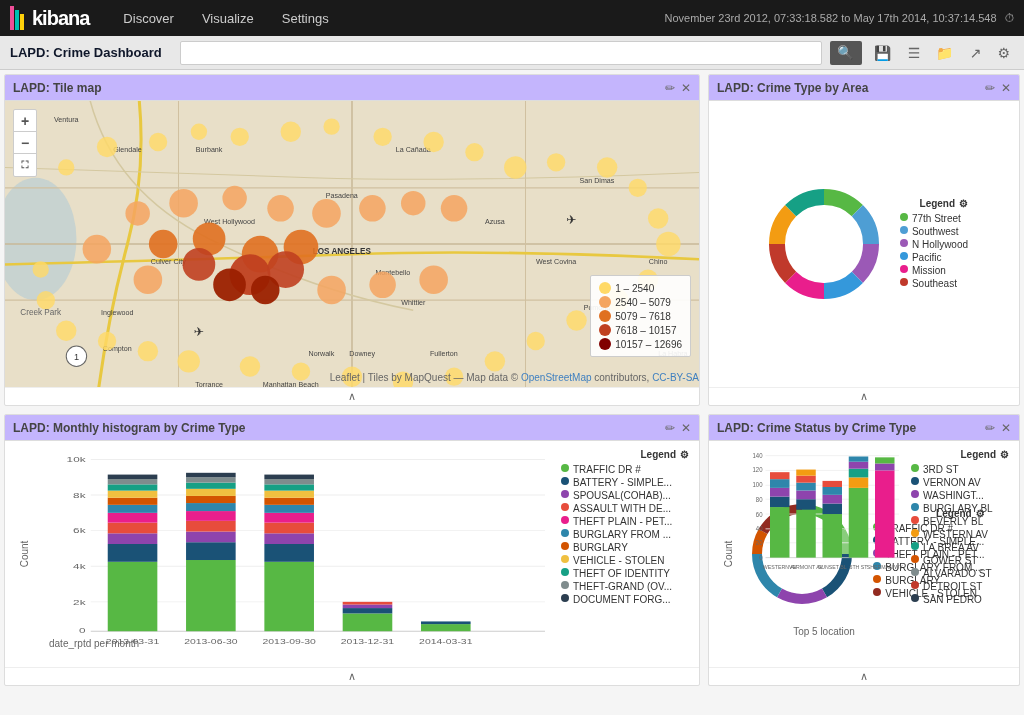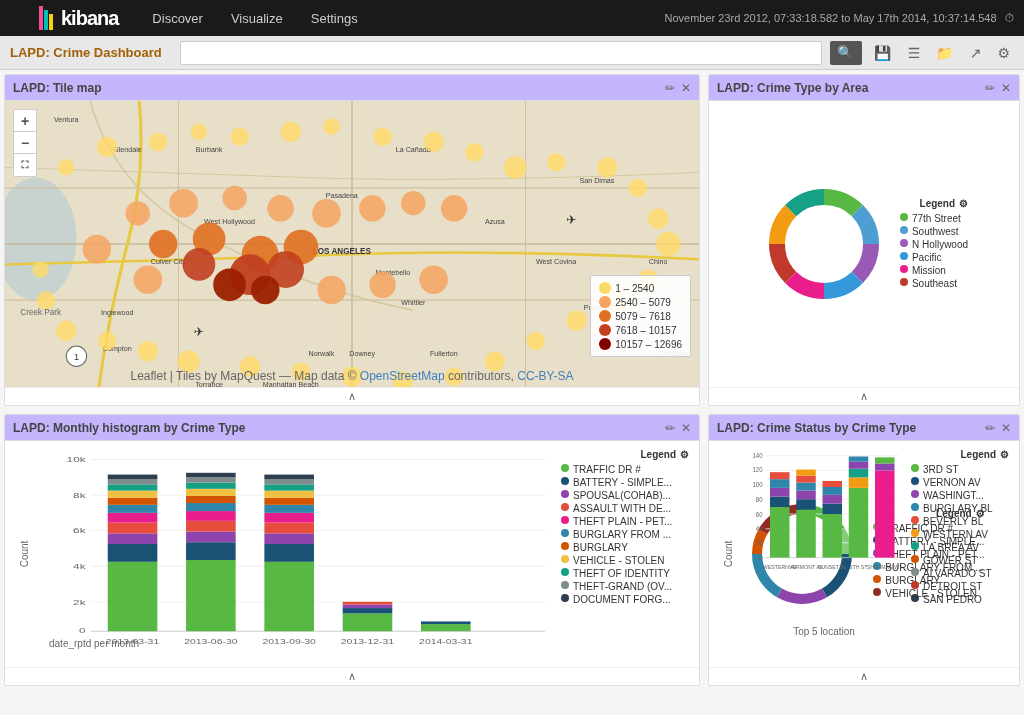--- a/index.html
+++ b/index.html
@@ -1,29 +1,29 @@
 <!DOCTYPE html>
 <html><head>
   <meta charset="utf-8">
   <style>
     * { box-sizing: border-box; margin: 0; padding: 0; }
     body { font-family: Arial, sans-serif; font-size: 12px; background: #f5f5f5; color: #333; width: 1024px; height: 715px; overflow: hidden; }
 
     
     .top-nav { background: #1a1a1a; height: 36px; display: flex; align-items: center; padding: 0 10px; }
-    .kibana-logo { display: flex; align-items: center; margin-right: 20px; margin-left: 29px; }
+    .kibana-logo { display: flex; align-items: center; margin-right: 20px; }
     .logo-text { color: #fff; font-size: 20px; font-weight: bold; letter-spacing: -1px; }
     .nav-item { color: #ccc; padding: 0 14px; font-size: 13px; cursor: pointer; height: 36px; display: flex; align-items: center; }
     .nav-item.active { background: #444; color: #fff; }
     .nav-spacer { flex: 1; }
     .date-range { color: #aaa; font-size: 11px; margin-right: 8px; }
 
     
     .sub-header { background: #e8e8e8; border-bottom: 1px solid #ccc; height: 34px; display: flex; align-items: center; padding: 0 10px; gap: 8px; }
-    .dashboard-title { font-size: 13px; font-weight: bold; color: #a16207; margin-right: 10px; white-space: nowrap; }
+    .dashboard-title { font-size: 13px; font-weight: bold; color: #0f172a; margin-right: 10px; white-space: nowrap; }
     .search-box { flex: 1; height: 24px; border: 1px solid #ccc; background: #fff; padding: 0 6px; font-size: 12px; border-radius: 2px; }
     .search-btn { background: #555; color: #fff; border: none; height: 24px; padding: 0 8px; cursor: pointer; border-radius: 2px; }
     .header-icon { color: #666; cursor: pointer; font-size: 14px; padding: 0 4px; }
 
     
     .main-content { display: grid; grid-template-columns: 1fr 320px; grid-template-rows: 340px 280px; gap: 0; height: calc(715px - 70px); }
 
     
     .panel { background: #fff; border: 1px solid #ddd; margin: 4px; border-radius: 2px; overflow: hidden; display: flex; flex-direction: column; }
     .panel-header { background: #c4b5fd; border-bottom: 1px solid #ddd; padding: 5px 8px; display: flex; align-items: center; justify-content: space-between; min-height: 26px; }
@@ -34,21 +34,21 @@
 
     
     .map-panel { grid-column: 1; grid-row: 1; }
     .map-container { width: 100%; height: 100%; background: #e8e0d0; position: relative; overflow: hidden; }
     .map-controls { position: absolute; top: 8px; left: 8px; background: #fff; border: 1px solid #ccc; border-radius: 2px; }
     .map-ctrl-btn { width: 22px; height: 22px; display: flex; align-items: center; justify-content: center; cursor: pointer; font-size: 14px; font-weight: bold; border-bottom: 1px solid #ccc; color: #555; }
     .map-ctrl-btn:last-child { border-bottom: none; }
     .map-legend { position: absolute; bottom: 30px; right: 8px; background: rgba(255,255,255,0.9); border: 1px solid #ccc; padding: 4px 8px; font-size: 10px; border-radius: 2px; }
     .legend-item { display: flex; align-items: center; gap: 4px; margin: 2px 0; }
     .legend-dot { width: 12px; height: 12px; border-radius: 50%; display: inline-block; }
-    .map-attribution { position: absolute; bottom: 4px; left: 0; right: 0; text-align: center; font-size: 12px; color: #666; }
+    .map-attribution { position: absolute; bottom: 4px; left: 0; right: 0; text-align: right; font-size: 10px; color: #666; }
 
     
     .donut-panel { grid-column: 2; }
     .donut-panel-1 { grid-row: 1; }
     .donut-panel-2 { grid-row: 2; position: relative; }
     .donut-content { display: flex; align-items: center; justify-content: center; height: 100%; padding: 4px; }
     .chart-legend { font-size: 10px; padding: 4px 6px; }
     .chart-legend-title { font-weight: bold; margin-bottom: 4px; font-size: 10px; display: flex; align-items: center; justify-content: flex-end; gap: 4px; }
     .chart-legend-item { display: flex; align-items: flex-start; gap: 4px; margin: 2px 0; font-size: 10px; white-space: nowrap; }
     .legend-color-dot { width: 8px; height: 8px; border-radius: 50%; flex-shrink: 0; }

